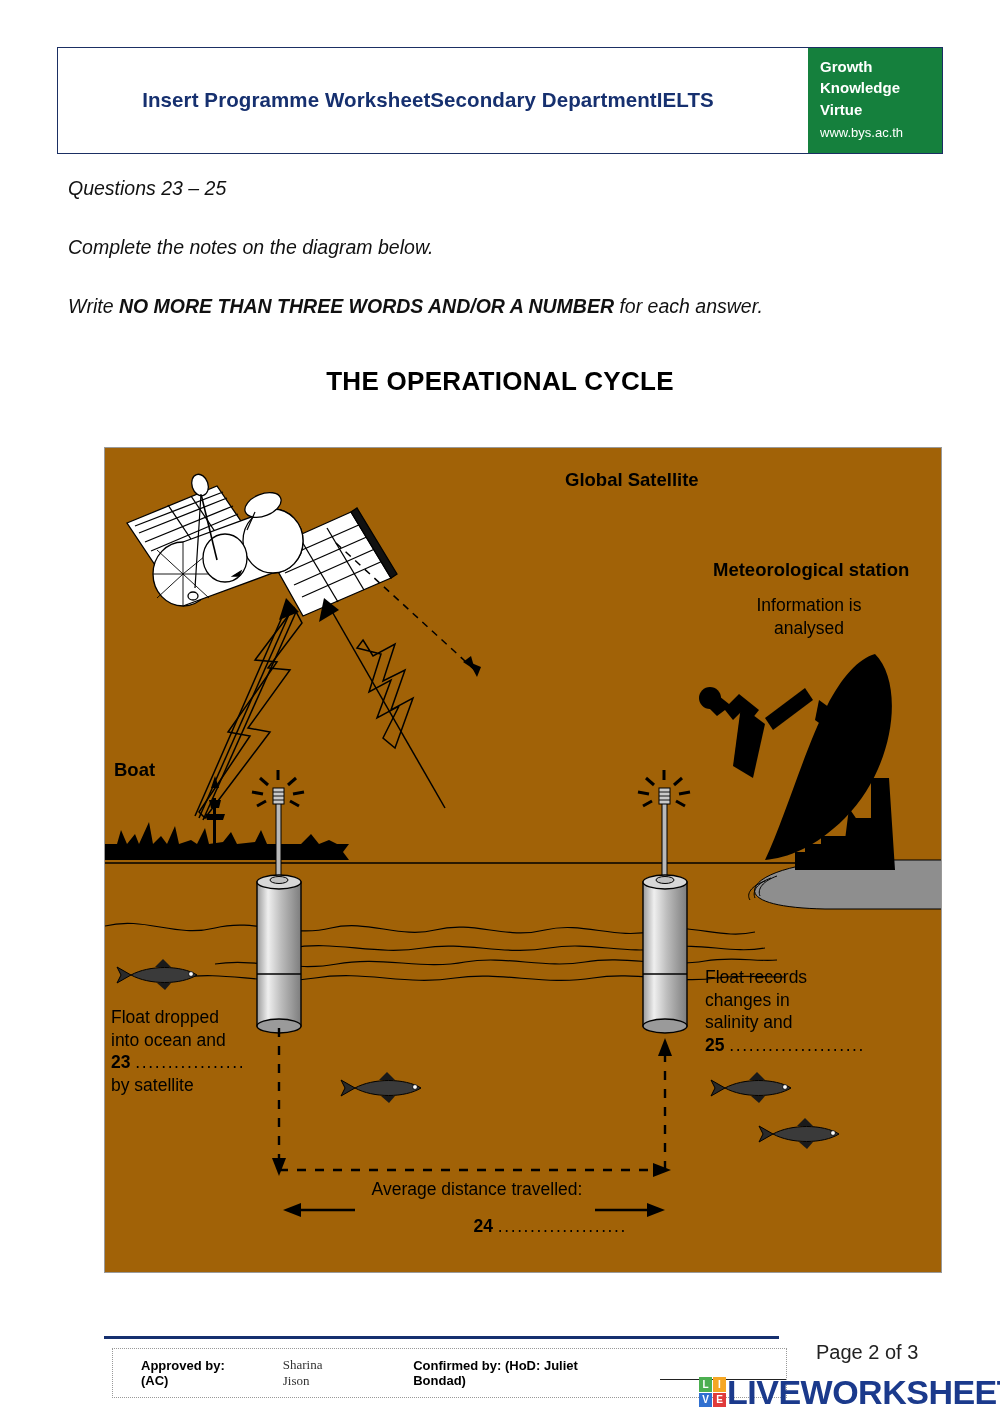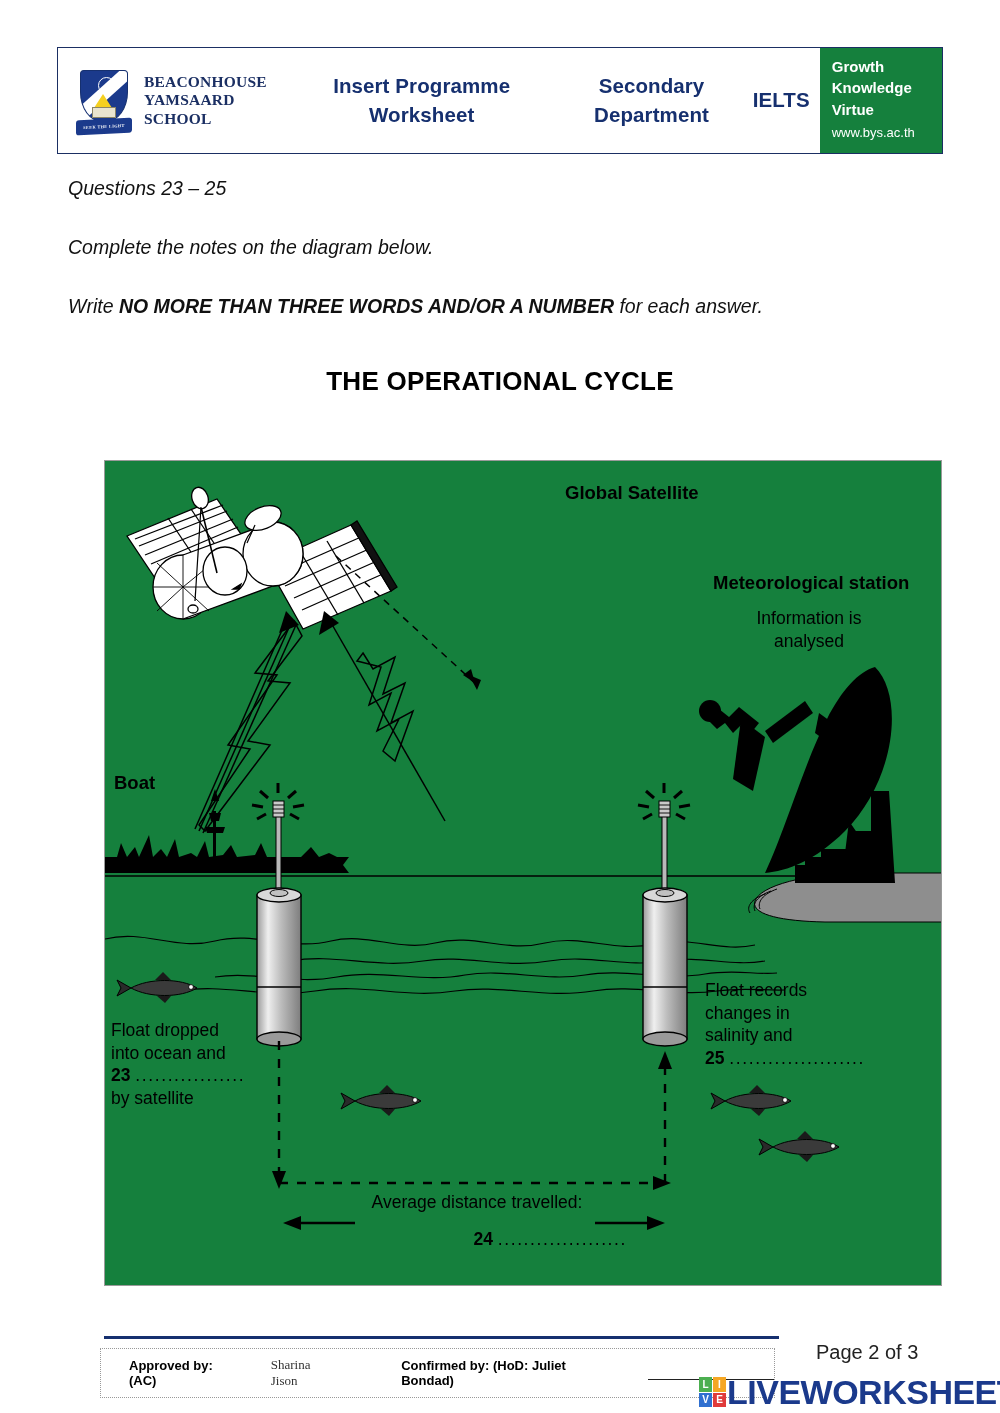--- a/index.html
+++ b/index.html
@@ -173,26 +173,26 @@
     text-align: center;
     font-weight: bold;
     font-size: 26px;
     letter-spacing: 0.3px;
   }
 
   
   #diagram-box {
     position: absolute;
     left: 104px;
-    top: 460px;
+    top: 447px;
     width: 838px;
     height: 826px;
     border: 1.5px solid #9a9a9a;
     box-sizing: border-box;
-    background: #15803d;
+    background: #a16207;
     overflow: hidden;
   }
   #diagram-svg { position: absolute; left: 0; top: 0; }
 
   .dg-label {
     position: absolute;
     font-size: 17.5px;
     line-height: 1.29;
     color: #000;
   }
@@ -212,21 +212,21 @@
   #footer-rule {
     position: absolute;
     left: 104px;
     top: 1336px;
     width: 675px;
     height: 3px;
     background: #16306f;
   }
   #footer-box {
     position: absolute;
-    left: 100px;
+    left: 112px;
     top: 1348px;
     width: 675px;
     height: 50px;
     border: 1px dotted #999;
     box-sizing: border-box;
     display: flex;
     align-items: center;
     padding-left: 28px;
     font-size: 13px;
     gap: 24px;
@@ -280,38 +280,20 @@
     color: #1b3a8c;
     margin-left: 1px;
     line-height: 1;
   }
 </style>
 </head>
 <body>
 
 <div id="header-bar">
 
-  <div id="logo-cell">
-    <div class="crest">
-      <div class="crest-shield">
-        <div class="crest-diag"></div>
-        <div class="crest-top-circle"></div>
-        <div class="crest-dots">••••</div>
-        <div class="crest-y"></div>
-        <div class="crest-book"></div>
-      </div>
-      <div class="crest-ribbon">
-          <span>SEEK THE LIGHT</span>
-        </div>
-    </div>
-    <div id="school-name">
-      <span class="ln">BEACONHOUSE</span>
-      <span class="ln">YAMSAARD SCHOOL</span>
-    </div>
-  </div>
 
   <div id="title-cell">
     <div class="t">Insert Programme Worksheet</div>
     <div class="t">Secondary Department</div>
     <div class="t">IELTS</div>
   </div>
 
   <div id="motto-cell">
     <span class="m">Growth</span>
     <span class="m">Knowledge</span>

